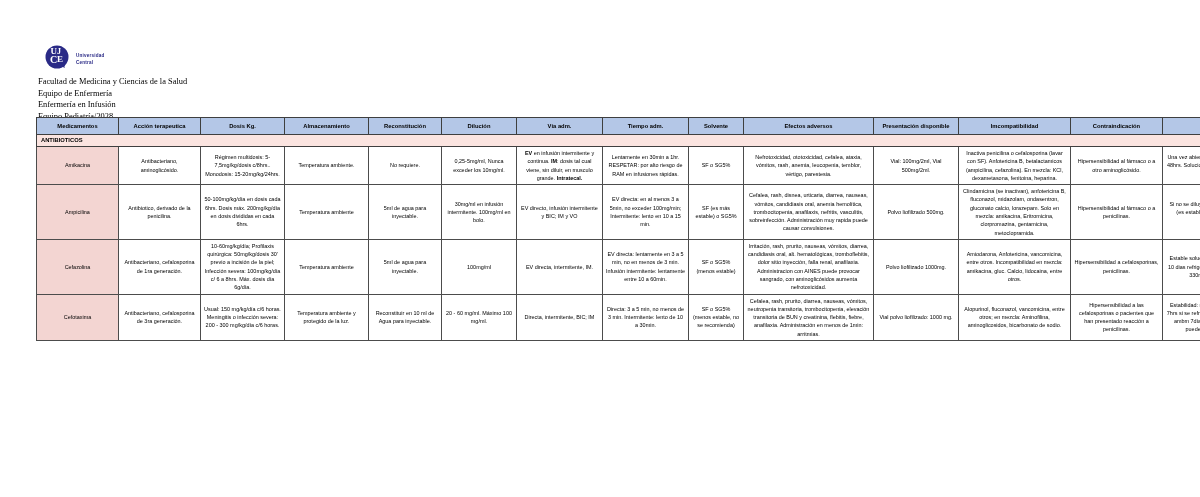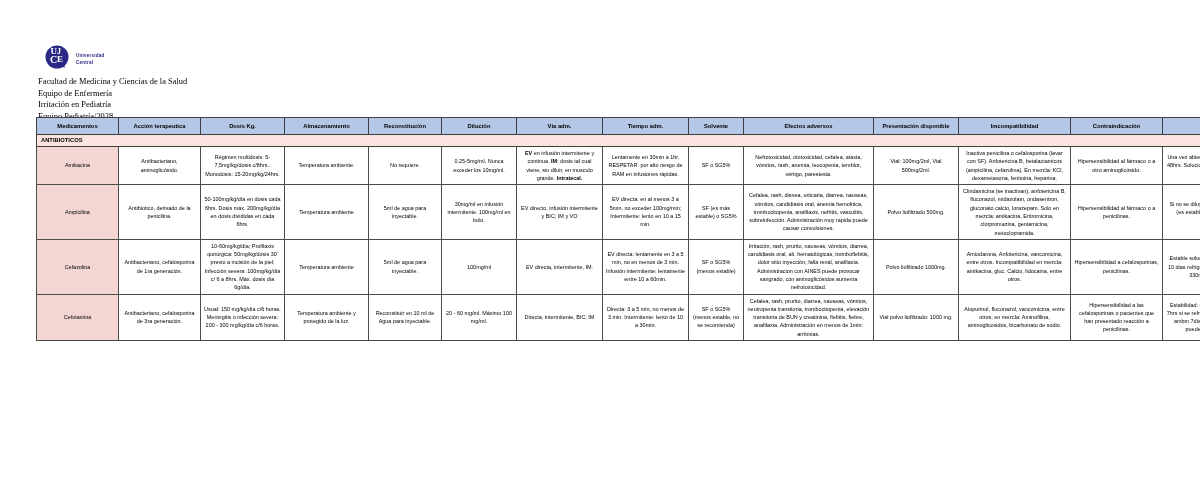--- a/index.html
+++ b/index.html
@@ -143,21 +143,21 @@
         </svg>
       </div>
       <div class="logo-text">
         <div>Universidad</div>
         <div>Central</div>
       </div>
     </div>
     <div class="lh-lines">
       <div>Facultad de Medicina y Ciencias de la Salud</div>
       <div>Equipo de Enfermería</div>
-      <div>Irritación en Pediatría</div>
+      <div>Enfermería en Infusión</div>
       <div>Equipo Pediatría/2028</div>
       <div>Rev.2021/2023/2024</div>
     </div>
   </div>
 
   <div class="table-wrap">
     <table class="drugs">
       <colgroup>
         <col class="c0">
           <col class="c1">

